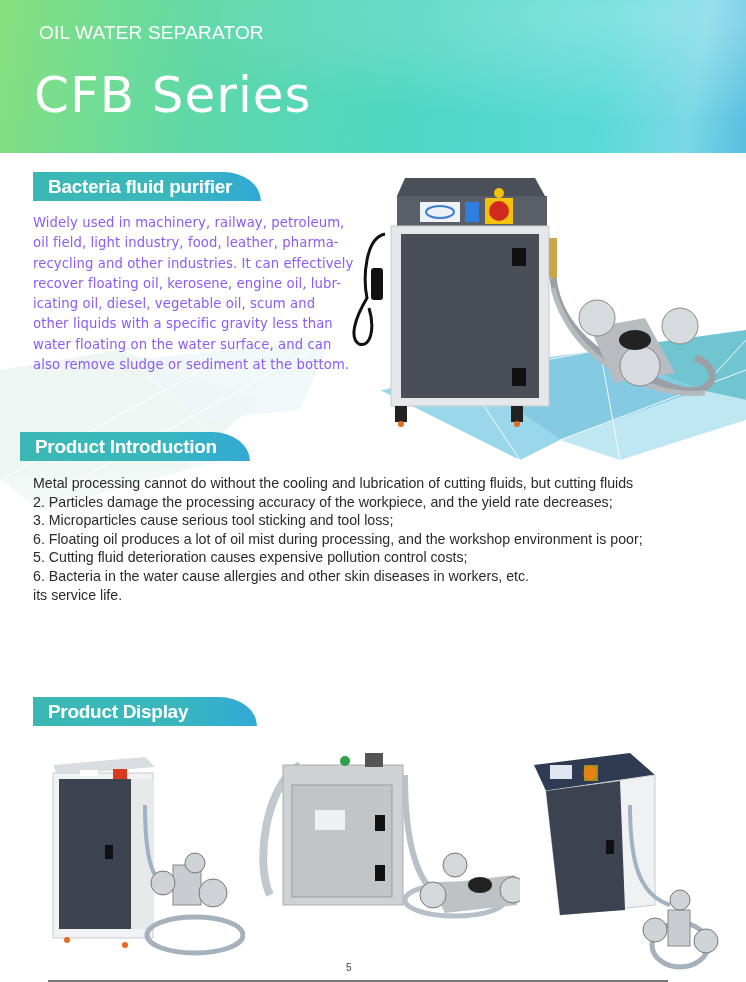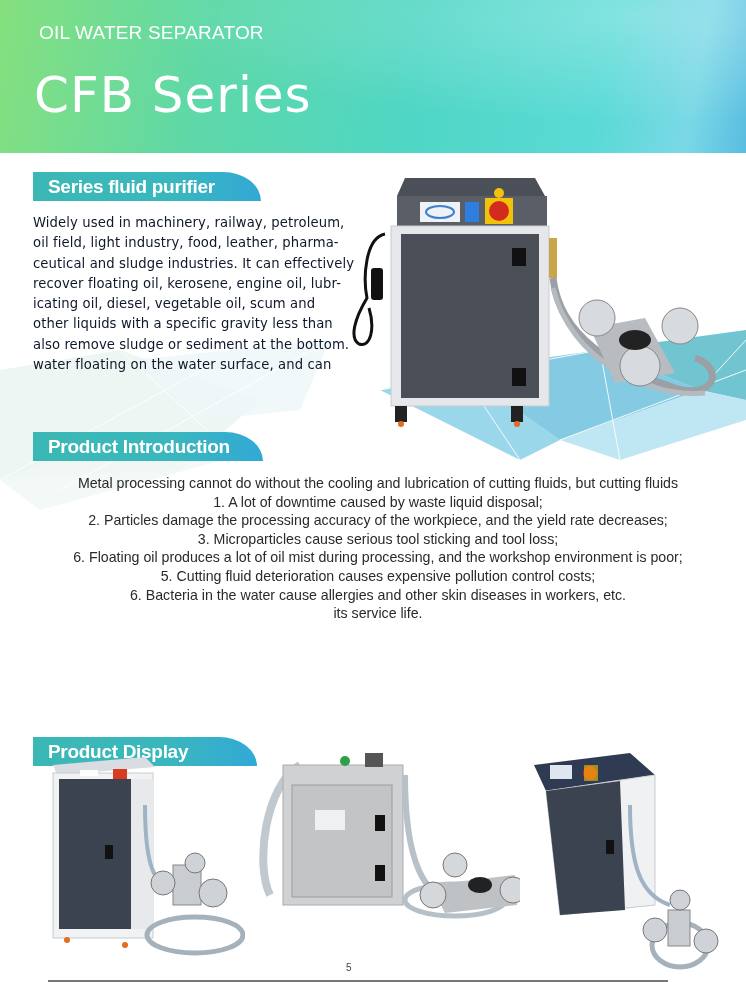--- a/index.html
+++ b/index.html
@@ -31,28 +31,28 @@
   .tab {
     position: absolute; height: 29px;
     background: linear-gradient(90deg, #3bb8b4 0%, #3ab7bd 60%, #32a9d6 100%);
     border-top-right-radius: 38px 29px;
     color: #fff; font-family: "Liberation Sans", sans-serif; font-weight: bold; font-size: 19px;
     padding-left: 15px; line-height: 29px; letter-spacing: -0.3px;
   }
 
   .intro-text {
     position: absolute; left: 33px; top: 213px; width: 330px;
-    font-family: "DejaVu Sans", sans-serif; font-size: 13.2px; line-height: 20.3px; color: #0f172a;
+    font-family: "DejaVu Sans", sans-serif; font-size: 13.2px; line-height: 20.3px; color: #8b5cf6;
     letter-spacing: 0.1px;
   }
   .intro-text span { display: block; white-space: nowrap; }
 
   .body-text {
     position: absolute; left: 33px; top: 474px; width: 690px;
-    font-family: "Liberation Sans", sans-serif; font-size: 14.2px; line-height: 18.6px; color: #2a2a2a; text-align: center;
+    font-family: "Liberation Sans", sans-serif; font-size: 14.2px; line-height: 18.6px; color: #2a2a2a;
   }
   .body-text span { display: block; white-space: nowrap; }
 
   .machine-main { position: absolute; left: 345px; top: 168px; width: 385px; height: 260px; }
   .display-img { position: absolute; top: 745px; }
 
   .page-num {
     position: absolute; left: 346px; top: 962px; font-size: 10px; color: #444;
     font-family: "Liberation Sans", sans-serif;
   }
@@ -80,32 +80,32 @@
     <line x1="120" y1="20" x2="240" y2="130"></line>
     <line x1="380" y1="60" x2="600" y2="20"></line>
     <line x1="460" y1="40" x2="520" y2="130"></line>
     <line x1="560" y1="110" x2="746" y2="40"></line>
     <line x1="600" y1="20" x2="620" y2="130"></line>
     <line x1="700" y1="60" x2="746" y2="10"></line>
   </g>
 </svg>
 
 <div class="tab" style="left:33px; top:172px; width:228px;">
-  <span>Series fluid purifier</span>
+  <span>Bacteria fluid purifier</span>
 </div>
 
 <div class="intro-text">
   <span>Widely used in machinery, railway, petroleum,</span>
   <span>oil field, light industry, food, leather, pharma-</span>
-  <span>ceutical and sludge industries. It can effectively</span>
+  <span>recycling and other industries. It can effectively</span>
   <span>recover floating oil, kerosene, engine oil, lubr-</span>
   <span>icating oil, diesel, vegetable oil, scum and</span>
   <span>other liquids with a specific gravity less than</span>
+  <span>water floating on the water surface, and can</span>
   <span>also remove sludge or sediment at the bottom.</span>
-  <span>water floating on the water surface, and can</span>
 </div>
 
 <svg class="machine-main" viewBox="0 0 385 260">
 
   <path d="M40,66 C20,70 18,110 22,130 C10,150 4,170 14,176 C26,180 30,160 24,140" stroke="#111" stroke-width="3" fill="none"></path>
   <rect x="26" y="100" width="12" height="32" rx="3" fill="#111"></rect>
 
   <polygon points="60,10 190,10 200,28 52,28" fill="#4b4f57"></polygon>
   <rect x="52" y="28" width="150" height="30" fill="#5a5f67"></rect>
   <rect x="75" y="34" width="40" height="20" fill="#eef1f5"></rect>
@@ -130,36 +130,35 @@
   <path d="M208,110 C215,170 270,200 330,220 C370,232 380,200 350,190" stroke="#9aa0a6" stroke-width="7" fill="none"></path>
   <path d="M208,120 C225,190 300,230 360,225" stroke="#b5babf" stroke-width="5" fill="none"></path>
 
   <polygon points="245,160 300,150 330,205 270,215" fill="#b8bcc0"></polygon>
   <circle cx="252" cy="150" r="18" fill="#d7dade" stroke="#888"></circle>
   <circle cx="335" cy="158" r="18" fill="#d7dade" stroke="#888"></circle>
   <circle cx="295" cy="198" r="20" fill="#d7dade" stroke="#888"></circle>
   <ellipse cx="290" cy="172" rx="16" ry="10" fill="#222"></ellipse>
 </svg>
 
-<div class="tab" style="left:33px; top:432px; width:230px;">
+<div class="tab" style="left:20px; top:432px; width:230px;">
   <span>Product Introduction</span>
 </div>
 
 <div class="body-text">
   <span>Metal processing cannot do without the cooling and lubrication of cutting fluids, but cutting fluids</span>
-  <span>1. A lot of downtime caused by waste liquid disposal;</span>
   <span>2. Particles damage the processing accuracy of the workpiece, and the yield rate decreases;</span>
   <span>3. Microparticles cause serious tool sticking and tool loss;</span>
   <span>6. Floating oil produces a lot of oil mist during processing, and the workshop environment is poor;</span>
   <span>5. Cutting fluid deterioration causes expensive pollution control costs;</span>
   <span>6. Bacteria in the water cause allergies and other skin diseases in workers, etc.</span>
   <span>its service life.</span>
 </div>
 
-<div class="tab" style="left:33px; top:737px; width:224px;">
+<div class="tab" style="left:33px; top:697px; width:224px;">
   <span>Product Display</span>
 </div>
 
 <svg class="display-img" style="left:45px; width:200px; height:215px;" viewBox="0 0 200 215">
   <polygon points="8,20 100,12 110,22 12,30" fill="#d9dce0"></polygon>
   <rect x="8" y="28" width="100" height="165" fill="#f1f2f4" stroke="#c8cbcf"></rect>
   <rect x="14" y="34" width="72" height="150" fill="#3b4250"></rect>
   <rect x="86" y="34" width="22" height="150" fill="#e8e9eb"></rect>
   <rect x="68" y="24" width="14" height="10" fill="#d83a22"></rect>
   <rect x="35" y="25" width="18" height="6" fill="#fff"></rect>

